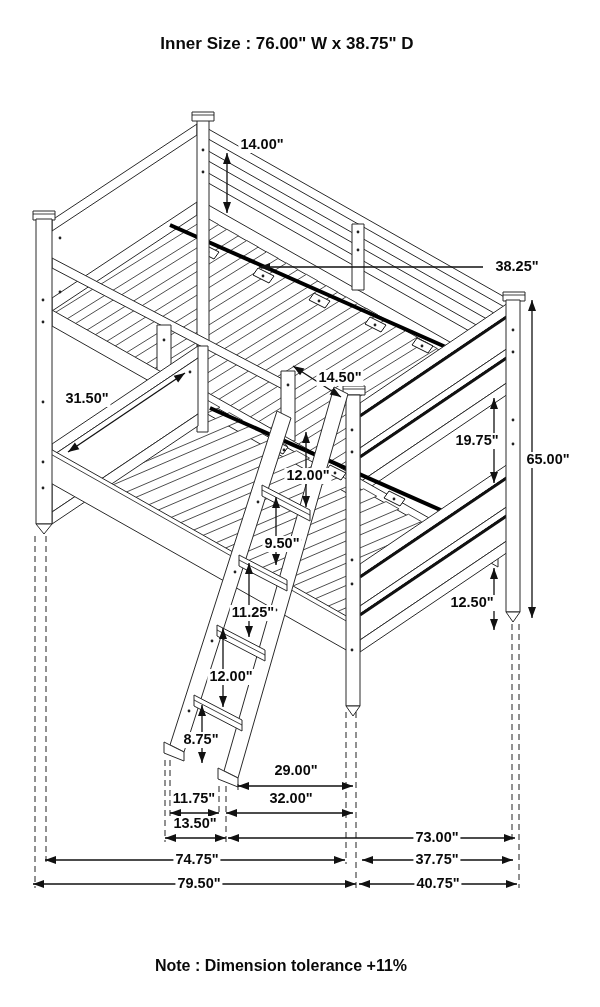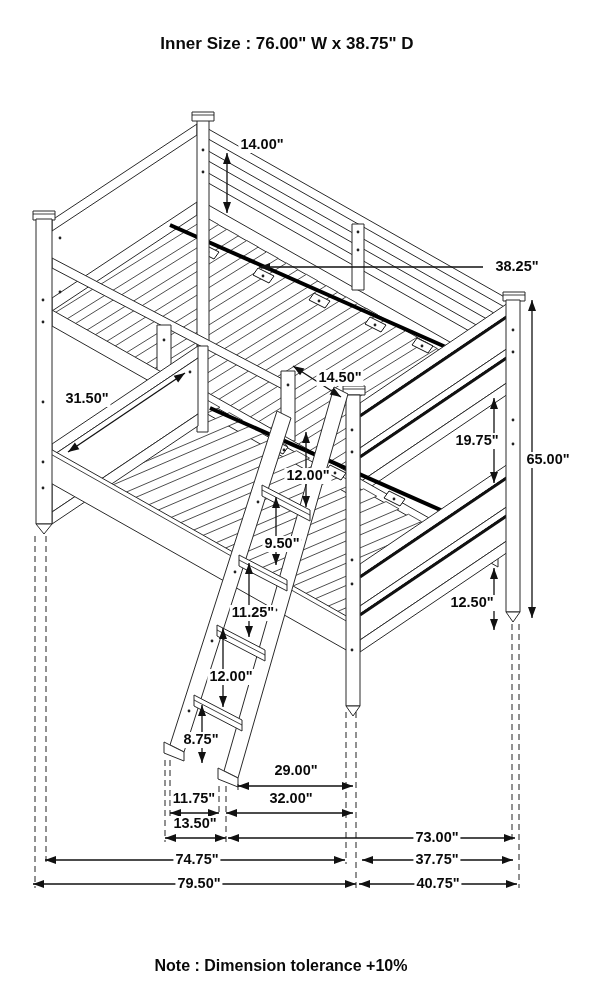--- a/index.html
+++ b/index.html
@@ -245,21 +245,21 @@
         <line x1="33" y1="884" x2="356" y2="884" class="dim"></line>
         <polygon points="356,884 345,888 345,880" class="dimh"></polygon>
         <polygon points="33,884 44,880 44,888" class="dimh"></polygon>
         <line x1="359" y1="884" x2="517" y2="884" class="dim"></line>
         <polygon points="517,884 506,888 506,880" class="dimh"></polygon>
         <polygon points="359,884 370,880 370,888" class="dimh"></polygon>
       </g>
     </svg>
 
   <div class="title" style="left:287px;top:44px">Inner Size : 76.00" W x  38.75" D</div>
-  <div class="note" style="left:281px;top:966px">Note : Dimension tolerance +10%</div>
+  <div class="note" style="left:281px;top:966px">Note : Dimension tolerance +11%</div>
 
   <div class="lbl" style="left:262px;top:145px">14.00"</div>
   <div class="lbl" style="left:517px;top:267px">38.25"</div>
   <div class="lbl" style="left:87px;top:399px">31.50"</div>
   <div class="lbl" style="left:340px;top:378px">14.50"</div>
   <div class="lbl" style="left:308px;top:476px">12.00"</div>
   <div class="lbl" style="left:282px;top:544px">9.50"</div>
   <div class="lbl" style="left:253px;top:613px">11.25"</div>
   <div class="lbl" style="left:231px;top:677px">12.00"</div>
   <div class="lbl" style="left:201px;top:740px">8.75"</div>

